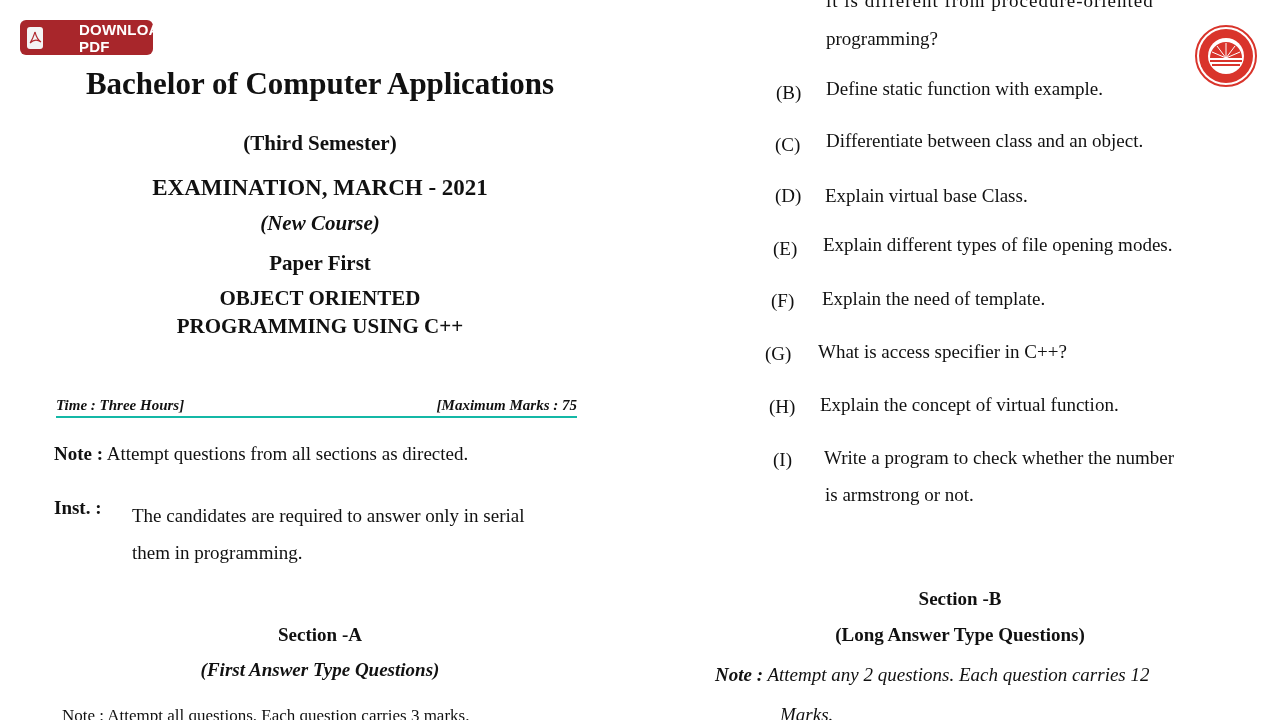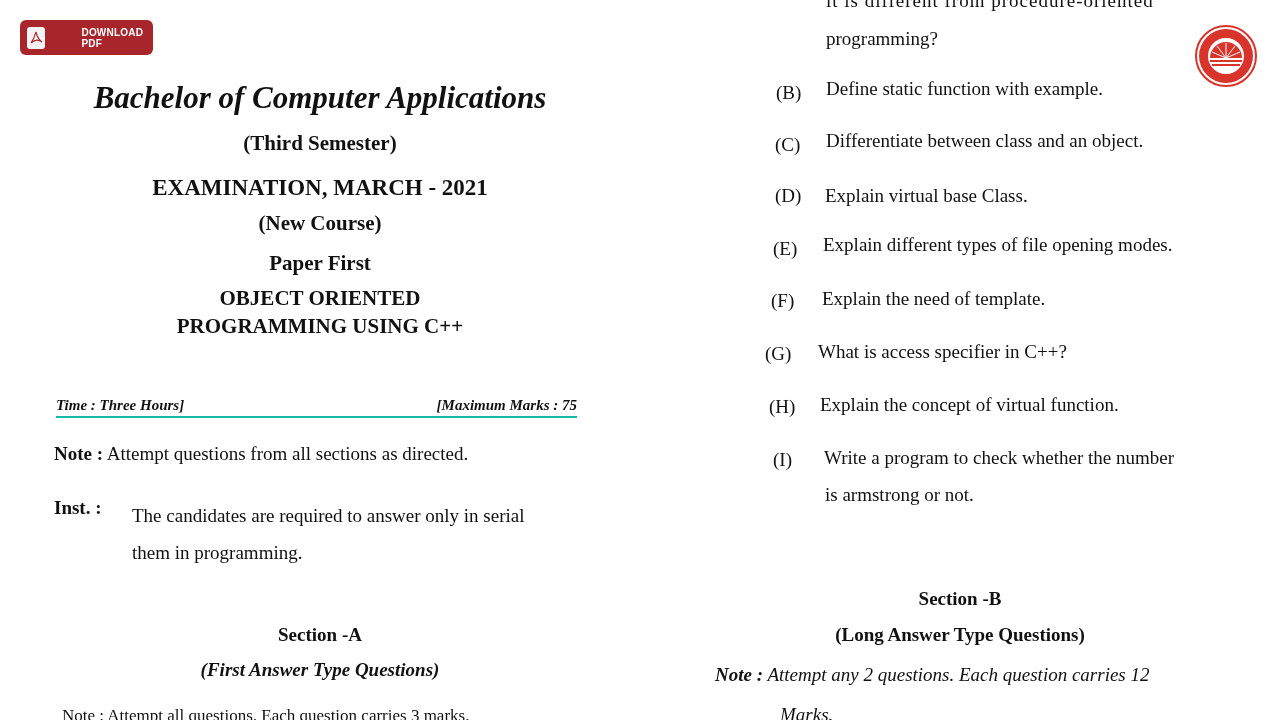--- a/index.html
+++ b/index.html
@@ -14,29 +14,29 @@
       background: #a8262b; border-radius: 6px;
       display: flex; align-items: center; box-sizing: border-box; padding-left: 7px;
       cursor: pointer;
     }
     .pdf-icon {
       width: 22px; height: 22px; background: #f4f4f4; border-radius: 3px;
       display: flex; align-items: center; justify-content: center;
     }
     .dl-label {
       color: #fff; font-family: "Liberation Sans", sans-serif; font-weight: bold;
-      font-size: 10px; margin-left: 8px; letter-spacing: 0.2px; padding-left: 28px;
+      font-size: 15px; margin-left: 8px; letter-spacing: 0.2px; padding-left: 28px;
     }
     .logo { left: 1193px; top: 25px; width: 66px; height: 62px; }
 
     .center { text-align: center; font-weight: bold; }
-    .title { left: 40px; width: 560px; top: 80px; font-size: 31px; font-style: italic; }
+    .title { left: 40px; width: 560px; top: 66px; font-size: 31px; }
     .sem { left: 40px; width: 560px; top: 131px; font-size: 21px; }
     .exam { left: 40px; width: 560px; top: 175px; font-size: 23px; }
-    .course { left: 40px; width: 560px; top: 211px; font-size: 21px; }
+    .course { left: 40px; width: 560px; top: 211px; font-size: 21px; font-style: italic; }
     .paper { left: 40px; width: 560px; top: 251px; font-size: 21px; }
     .subj { left: 40px; width: 560px; top: 284px; font-size: 21px; line-height: 28px; }
 
     .time-row {
       left: 56px; width: 521px; top: 397px; font-size: 15px; font-style: italic; font-weight: bold;
       display: flex; justify-content: space-between; border-bottom: 2px solid #14b8a6; padding-bottom: 2px;
     }
     .note1 { left: 54px; top: 443px; font-size: 19px; }
     .note1 b { font-weight: bold; }
     .inst-label { left: 54px; top: 497px; font-size: 19px; font-weight: bold; }

